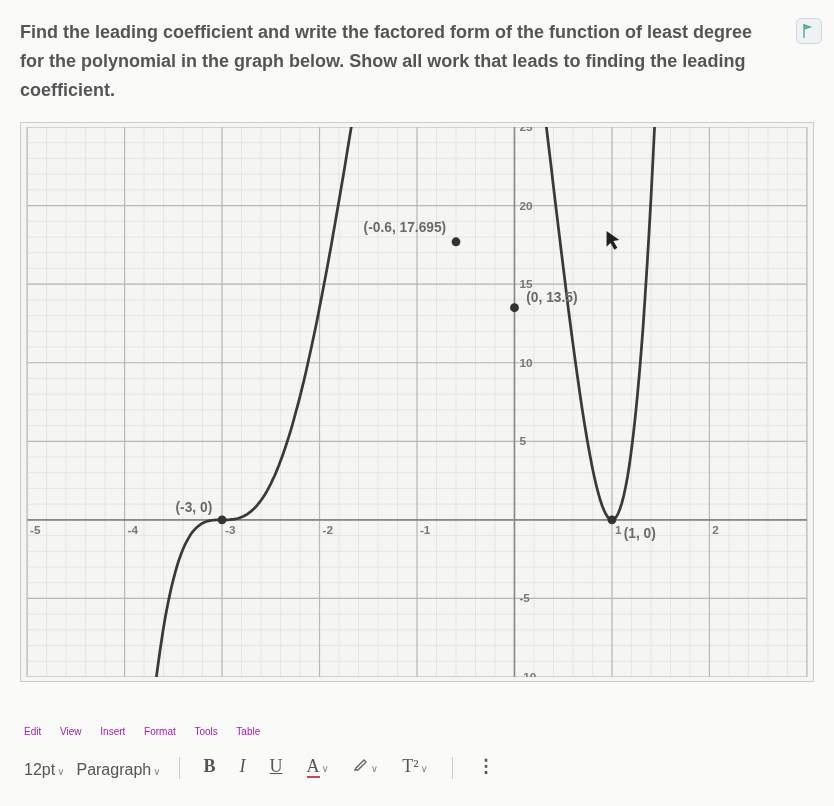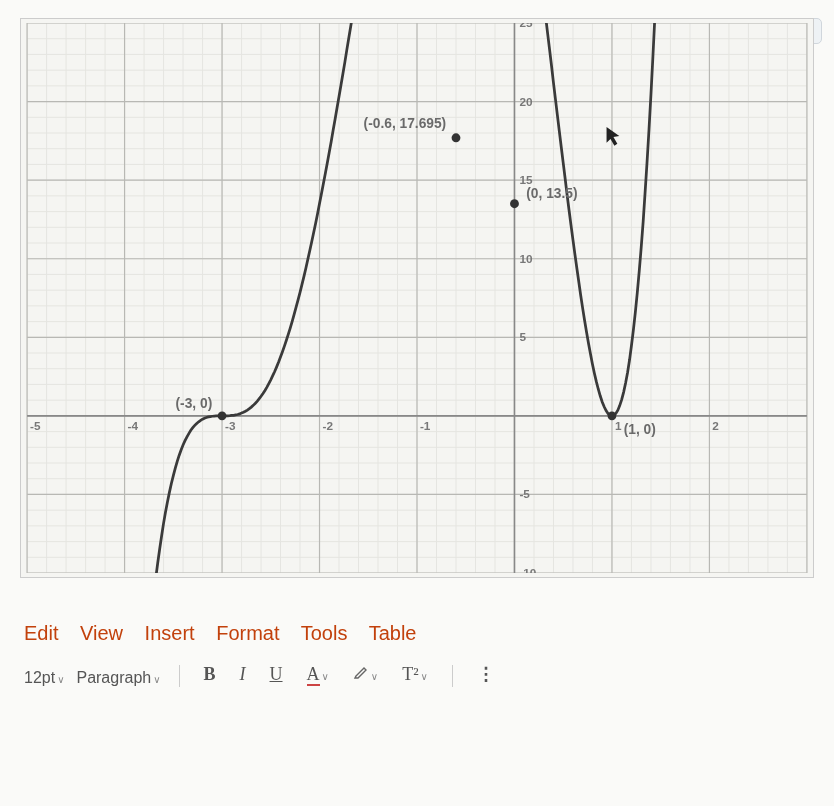--- a/index.html
+++ b/index.html
@@ -52,41 +52,42 @@
     .axis { stroke: #888; stroke-width: 1.6; }
     .curve { stroke: #3a3a3a; stroke-width: 2.8; fill: none; }
     .point { fill: #333; }
     .plabel { font-size: 14px; font-weight: 700; fill: #6a6a6a; }
     .ticklabel { font-size: 12px; font-weight: 600; fill: #787878; }
     .cursor { fill: #222; }
     .editor-toolbar {
       margin-top: 38px;
       padding: 6px 4px;
     }
-    .menubar { font-size: 20px; color: #c2410c; margin-bottom: 16px; }
+    .menubar { font-size: 10px; color: #a21caf; margin-bottom: 16px; }
     .menubar span { margin-right: 16px; }
     .optionsbar { display: flex; align-items: flex-end; gap: 12px; color: #555; }
     .sep { width: 1px; height: 22px; background: #ccc; margin: 0 6px; }
     .tb-btn { font-family: Georgia, serif; font-size: 18px; padding: 2px 6px; }
     .bold { font-weight: 800; }
     .ital { font-style: italic; }
     .under { text-decoration: underline; }
     .chev { font-size: 10px; margin-left: 2px; color: #888; }
     .dots { letter-spacing: 1px; font-weight: 800; }
   </style>
 </head>
 <body>
 
 <div class="page">
   <div class="badge">
     <svg width="14" height="14" viewBox="0 0 14 14">
         <path d="M2 1 L8 3 L2 5 Z M2 0 L2 14" stroke="#5a8" stroke-width="1.4" fill="#7c9"></path>
       </svg>
   </div>
 
+  <div class="question">Find the leading coefficient and write the factored form of the function of least degree for the polynomial in the graph below. Show all work that leads to finding the leading coefficient.</div>
 
   <div class="chart-wrap">
     <svg class="chart-svg" viewBox="0 0 794 560">
       <g id="grid-group">
           <line x1="0" y1="0" x2="0" y2="560" class="grid-minor"></line>
           <line x1="19.85000000000002" y1="0" x2="19.85000000000002" y2="560" class="grid-minor"></line>
           <line x1="39.70000000000004" y1="0" x2="39.70000000000004" y2="560" class="grid-minor"></line>
           <line x1="59.550000000000054" y1="0" x2="59.550000000000054" y2="560" class="grid-minor"></line>
           <line x1="79.40000000000008" y1="0" x2="79.40000000000008" y2="560" class="grid-minor"></line>
           <line x1="99.25000000000009" y1="0" x2="99.25000000000009" y2="560" class="grid-minor"></line>

